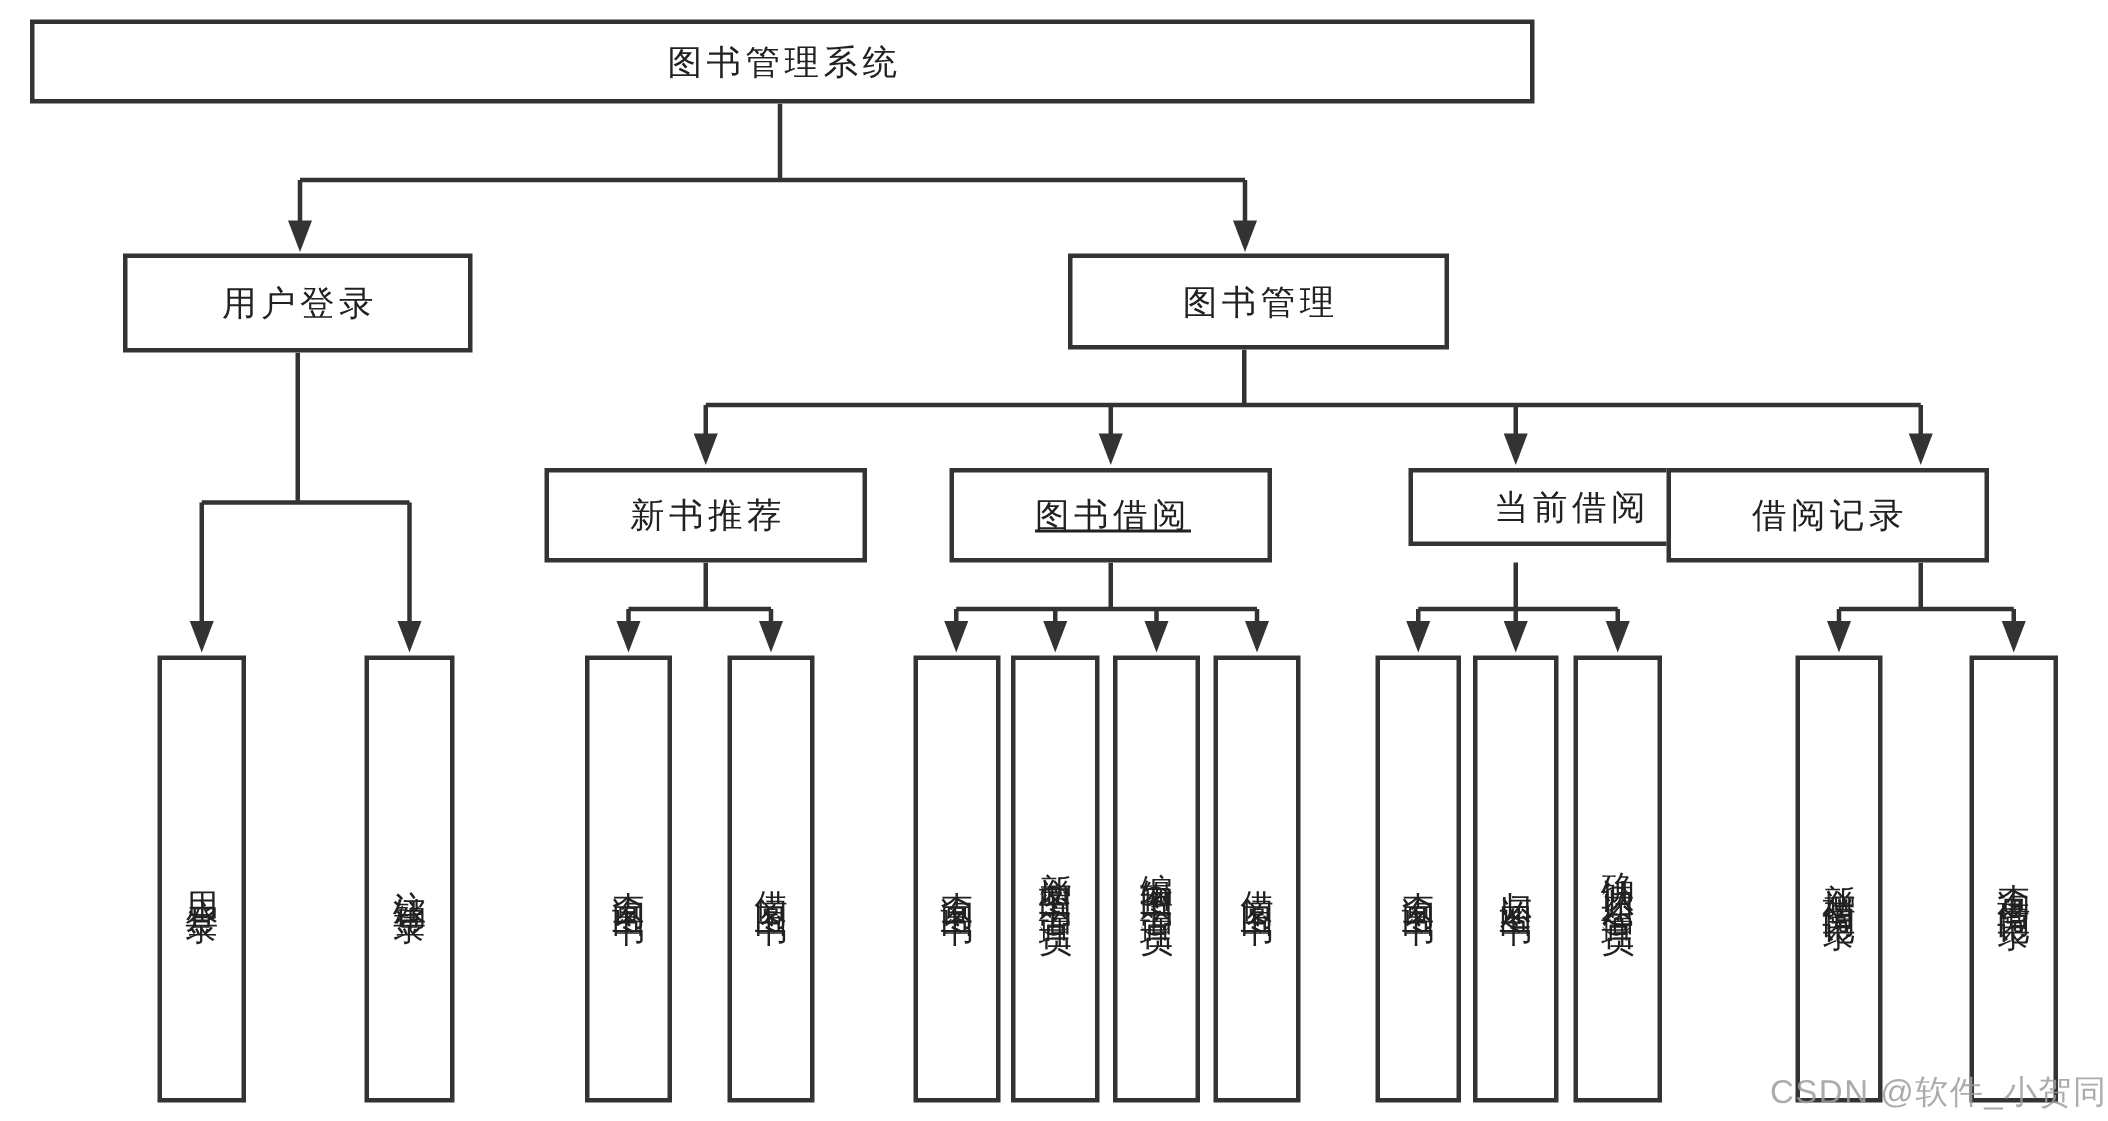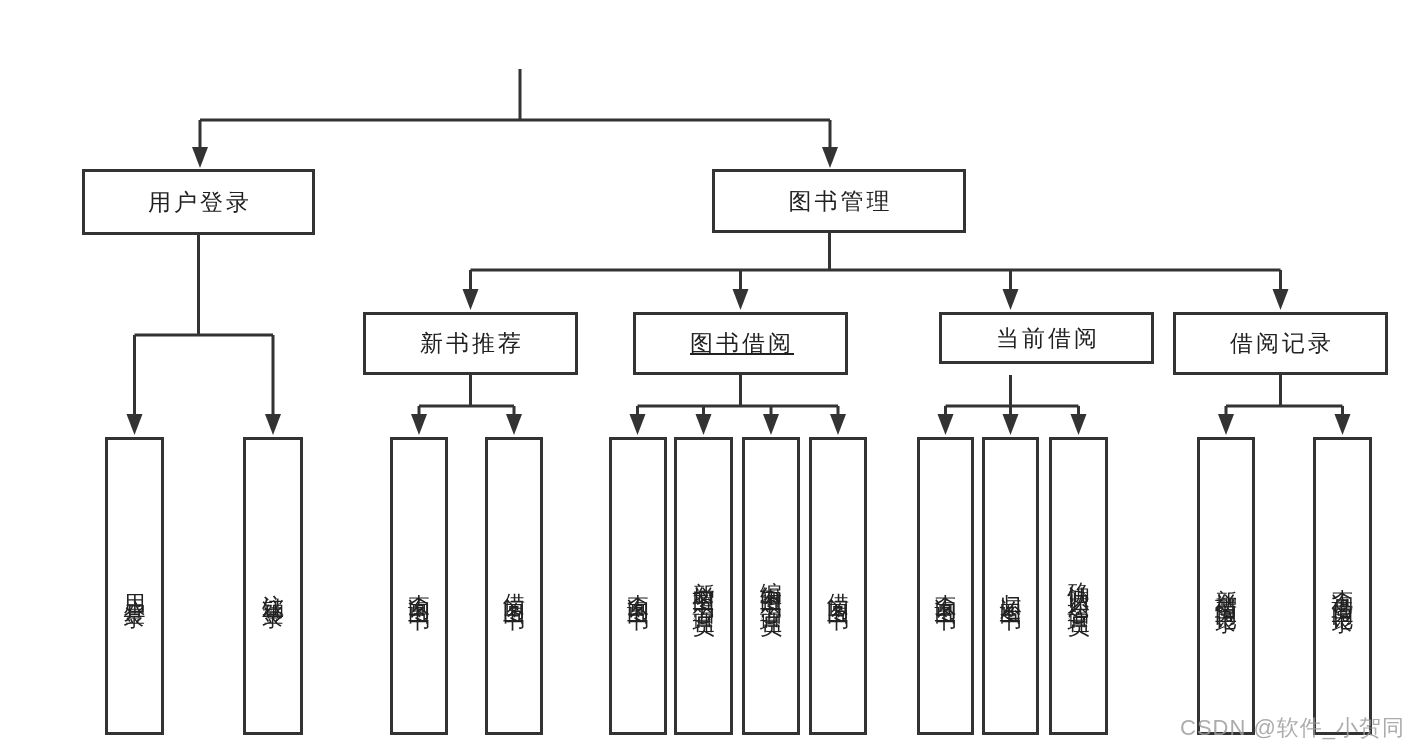--- a/index.html
+++ b/index.html
@@ -90,38 +90,41 @@
       <path d="M763 414 L779 414 L771 435 Z"></path>
       <path d="M830 414 L846 414 L838 435 Z"></path>
       <path d="M937.5 414 L953.5 414 L945.5 435 Z"></path>
       <path d="M1002.5 414 L1018.5 414 L1010.5 435 Z"></path>
       <path d="M1070.5 414 L1086.5 414 L1078.5 435 Z"></path>
       <path d="M1218 414 L1234 414 L1226 435 Z"></path>
       <path d="M1334.5 414 L1350.5 414 L1342.5 435 Z"></path>
     </g>
   </svg>
 
+  <div class="box" style="left:20px; top:13px; width:1003px; height:56px;">
+    <span class="hlabel">图书管理系统</span>
+  </div>
 
   <div class="box" style="left:82px; top:169px; width:233px; height:66px;">
     <span class="hlabel">用户登录</span>
   </div>
   <div class="box" style="left:712px; top:169px; width:254px; height:64px;">
     <span class="hlabel">图书管理</span>
   </div>
 
   <div class="box" style="left:363px; top:312px; width:215px; height:63px;align-items:center;">
     <span class="hlabel">新书推荐</span>
   </div>
   <div class="box" style="left:633px; top:312px; width:215px; height:63px;text-decoration:underline;">
     <span class="hlabel">图书借阅</span>
   </div>
   <div class="box" style="left:903px; top:312px; width:215px; height:52px;margin-left:36px;">
     <span class="hlabel">当前借阅</span>
   </div>
-  <div class="box" style="left:1173px; top:312px; width:215px; height:63px;">
+  <div class="box" style="left:1111px; top:312px; width:215px; height:63px;">
     <span class="hlabel">借阅记录</span>
   </div>
 
   <div class="box" style="left:105px; top:437px; width:59px; height:298px;">
     <span class="vlabel">用户登录</span>
   </div>
   <div class="box" style="left:243px; top:437px; width:60px; height:298px;">
     <span class="vlabel">注销登录</span>
   </div>
 

